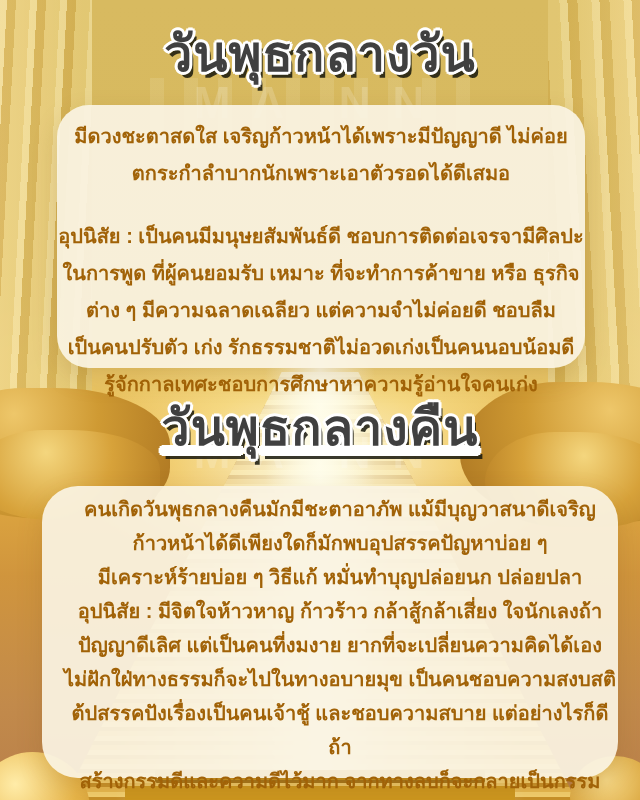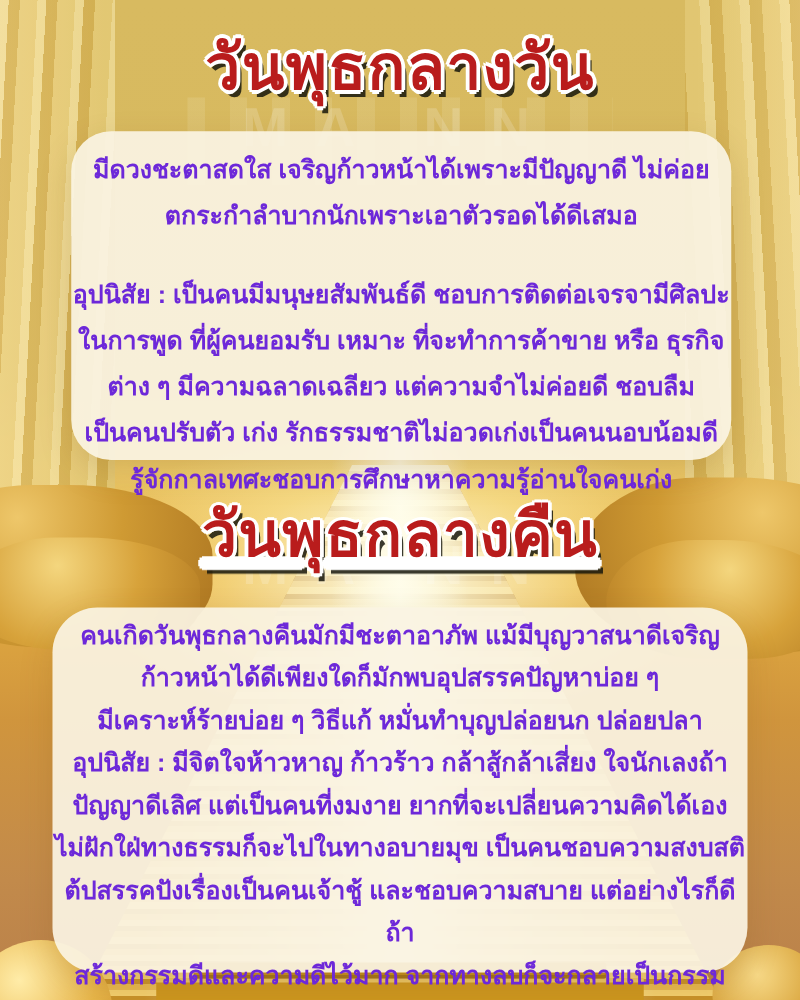--- a/index.html
+++ b/index.html
@@ -53,39 +53,39 @@
     background:radial-gradient(circle at 35% 28%,#ffeca8 0%,#e8b64a 55%,#c98f2a 100%);}
   .orb.br{right:-20px;top:756px;width:90px;height:80px;
     background:radial-gradient(circle at 40% 30%,#f7d987 0%,#d9a53d 60%,#b57d24 100%);}
   
   .watermark{width:640px;text-align:center;font-weight:bold;font-size:44px;
     letter-spacing:22px;color:rgba(255,255,255,.18);z-index:3;}
   .wm1{left:0;top:78px;}
   .wm2{left:0;top:428px;}
   
   .title{width:640px;text-align:center;z-index:5;
-    font-size:50px;font-weight:bold;letter-spacing:1px;color:#b91c1c;
+    font-size:50px;font-weight:bold;letter-spacing:1px;color:#404040;
     -webkit-text-stroke:2px #ffffff;paint-order:stroke fill;
     text-shadow:
       -2px -2px 0 #fff,2px -2px 0 #fff,-2px 2px 0 #fff,2px 2px 0 #fff,
       -3px 0 0 #fff,3px 0 0 #fff,0 -3px 0 #fff,0 3px 0 #fff,
       4px 6px 0 rgba(22,22,12,.85);}
   .title.t1{top:14px;left:0;}
   .title.t2{top:388px;left:0;text-decoration:underline;}
   
-  .card{background:rgba(250,243,226,.93);z-index:4;color:#6d28d9;
+  .card{background:rgba(250,243,226,.93);z-index:4;color:#a16207;
     text-align:center;font-weight:bold;
     box-shadow:0 10px 26px rgba(120,80,20,.18);}
   .card1{left:57px;top:105px;width:528px;height:263px;border-radius:32px;
     padding:0;font-size:20px;}
   .card1 .line{line-height:37px;}
   .card1 .para1{margin-top:13px;}
   .card1 .para2{margin-top:26px;}
   .card2{left:42px;top:486px;width:556px;height:292px;border-radius:36px;
-    font-size:20px;}
+    font-size:20px;padding-left:20px;}
   .card2 .line{line-height:34px;}
   .card2 .body{margin-top:6px;}
 </style>
 </head>
 <body>
 
 <div class="layer curtain left"></div>
 <div class="layer curtain right"></div>
 <div class="layer rays r1"></div>
 <div class="layer sun-glow"></div>

